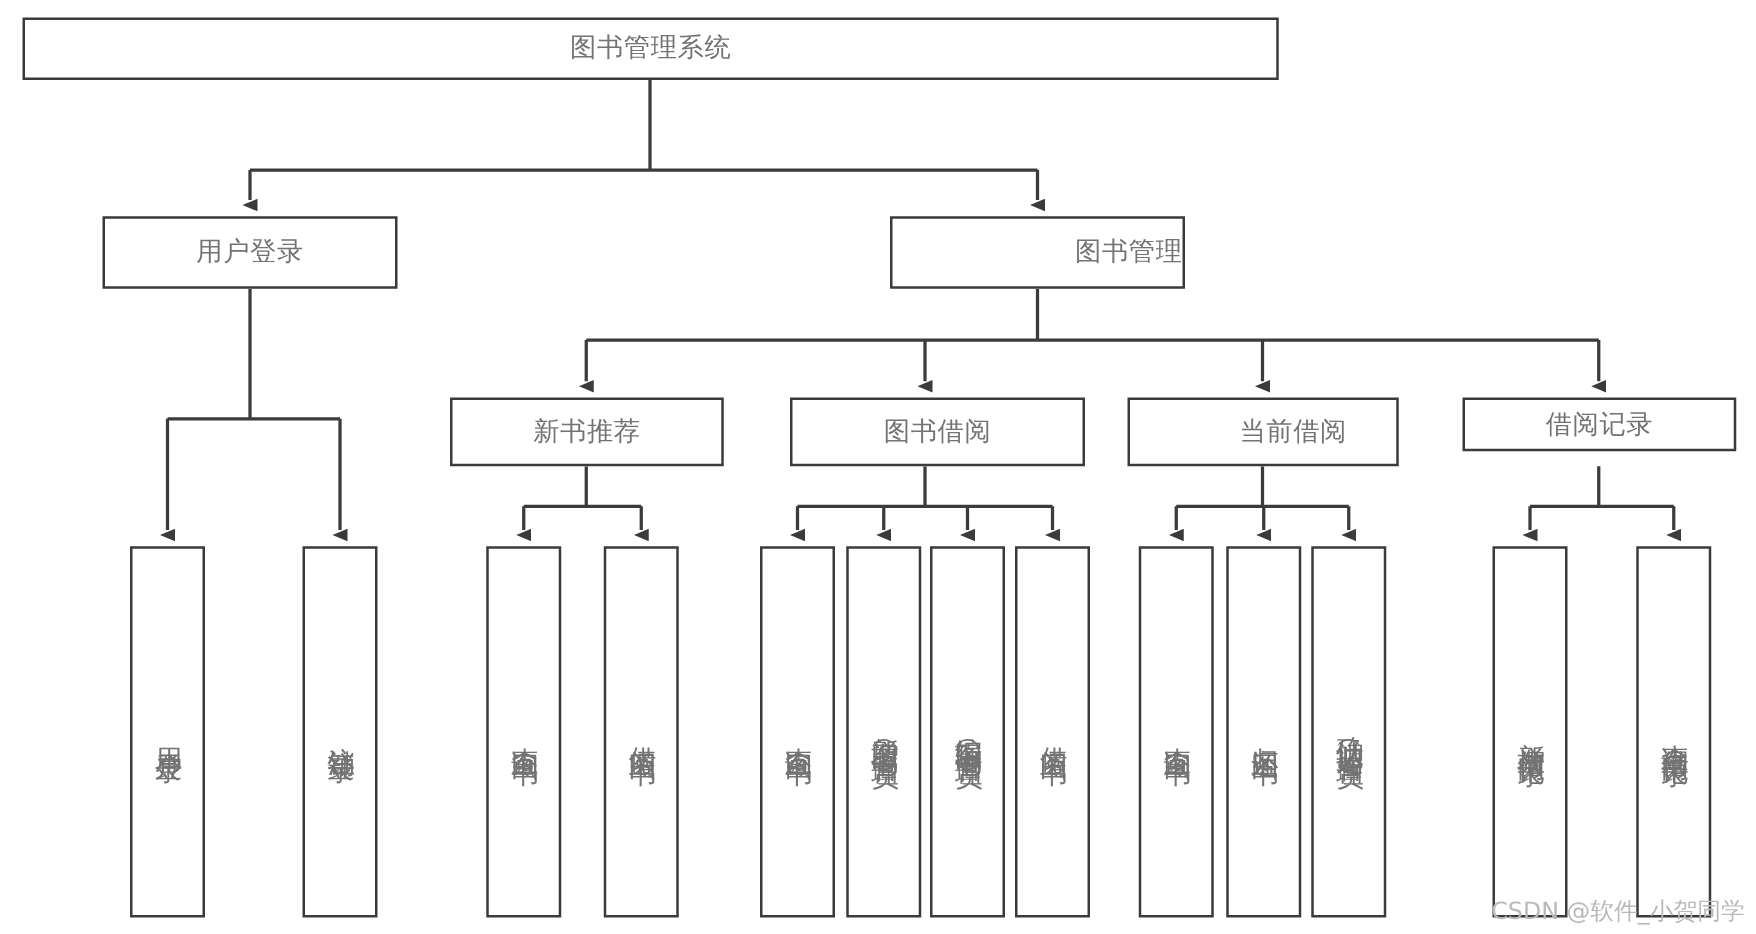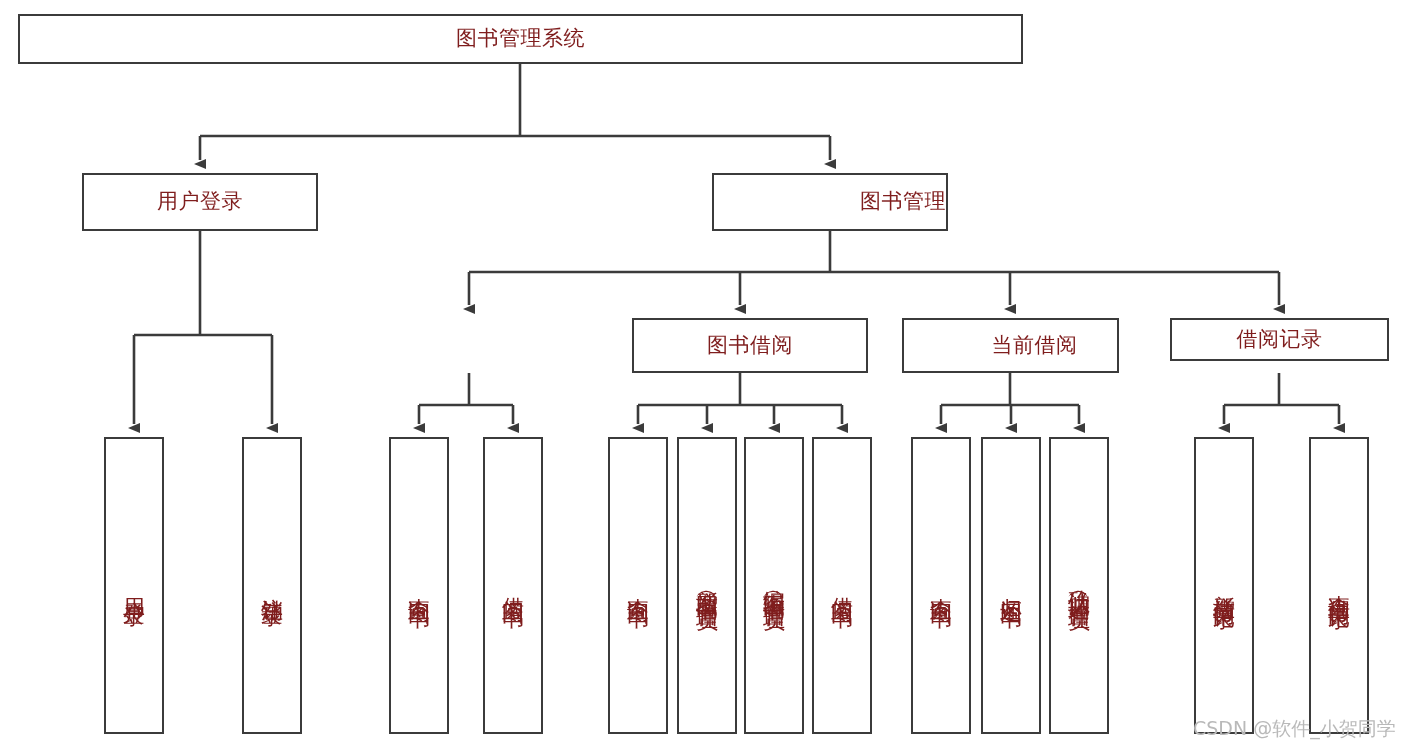--- a/index.html
+++ b/index.html
@@ -20,21 +20,21 @@
   .node {
     position: absolute;
     box-sizing: border-box;
     background: #ffffff;
     border: 2px solid #3b3b3b;
     display: flex;
     align-items: center;
     justify-content: center;
   }
   .node-label {
-    color: #7f1d1d;
+    color: #737373;
     line-height: 1.12;
     text-align: center;
     white-space: nowrap;
   }
   
   .horiz .node-label {
     font-size: 21px;
     letter-spacing: 0.5px;
   }
   .lvl2 .node-label { font-size: 21px; }
@@ -136,20 +136,23 @@
     <span class="node-label">图书管理系统</span>
   </div>
 
   <div class="node horiz lvl2" style="left:82px; top:173px; width:236px; height:58px;">
     <span class="node-label">用户登录</span>
   </div>
   <div class="node horiz lvl2" style="left:712px; top:173px; width:236px; height:58px;justify-content:flex-end;">
     <span class="node-label">图书管理</span>
   </div>
 
+  <div class="node horiz lvl3" style="left:360px; top:318px; width:219px; height:55px;">
+    <span class="node-label">新书推荐</span>
+  </div>
   <div class="node horiz lvl3" style="left:632px; top:318px; width:236px; height:55px;">
     <span class="node-label">图书借阅</span>
   </div>
   <div class="node horiz lvl3" style="left:902px; top:318px; width:217px; height:55px;padding-left:48px;">
     <span class="node-label">当前借阅</span>
   </div>
   <div class="node horiz lvl3" style="left:1170px; top:318px; width:219px; height:43px;">
     <span class="node-label">借阅记录</span>
   </div>
 

